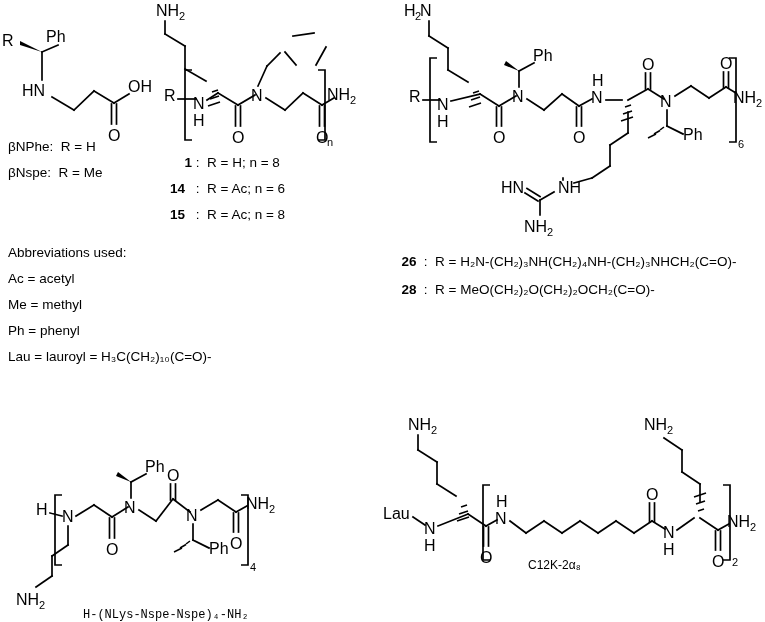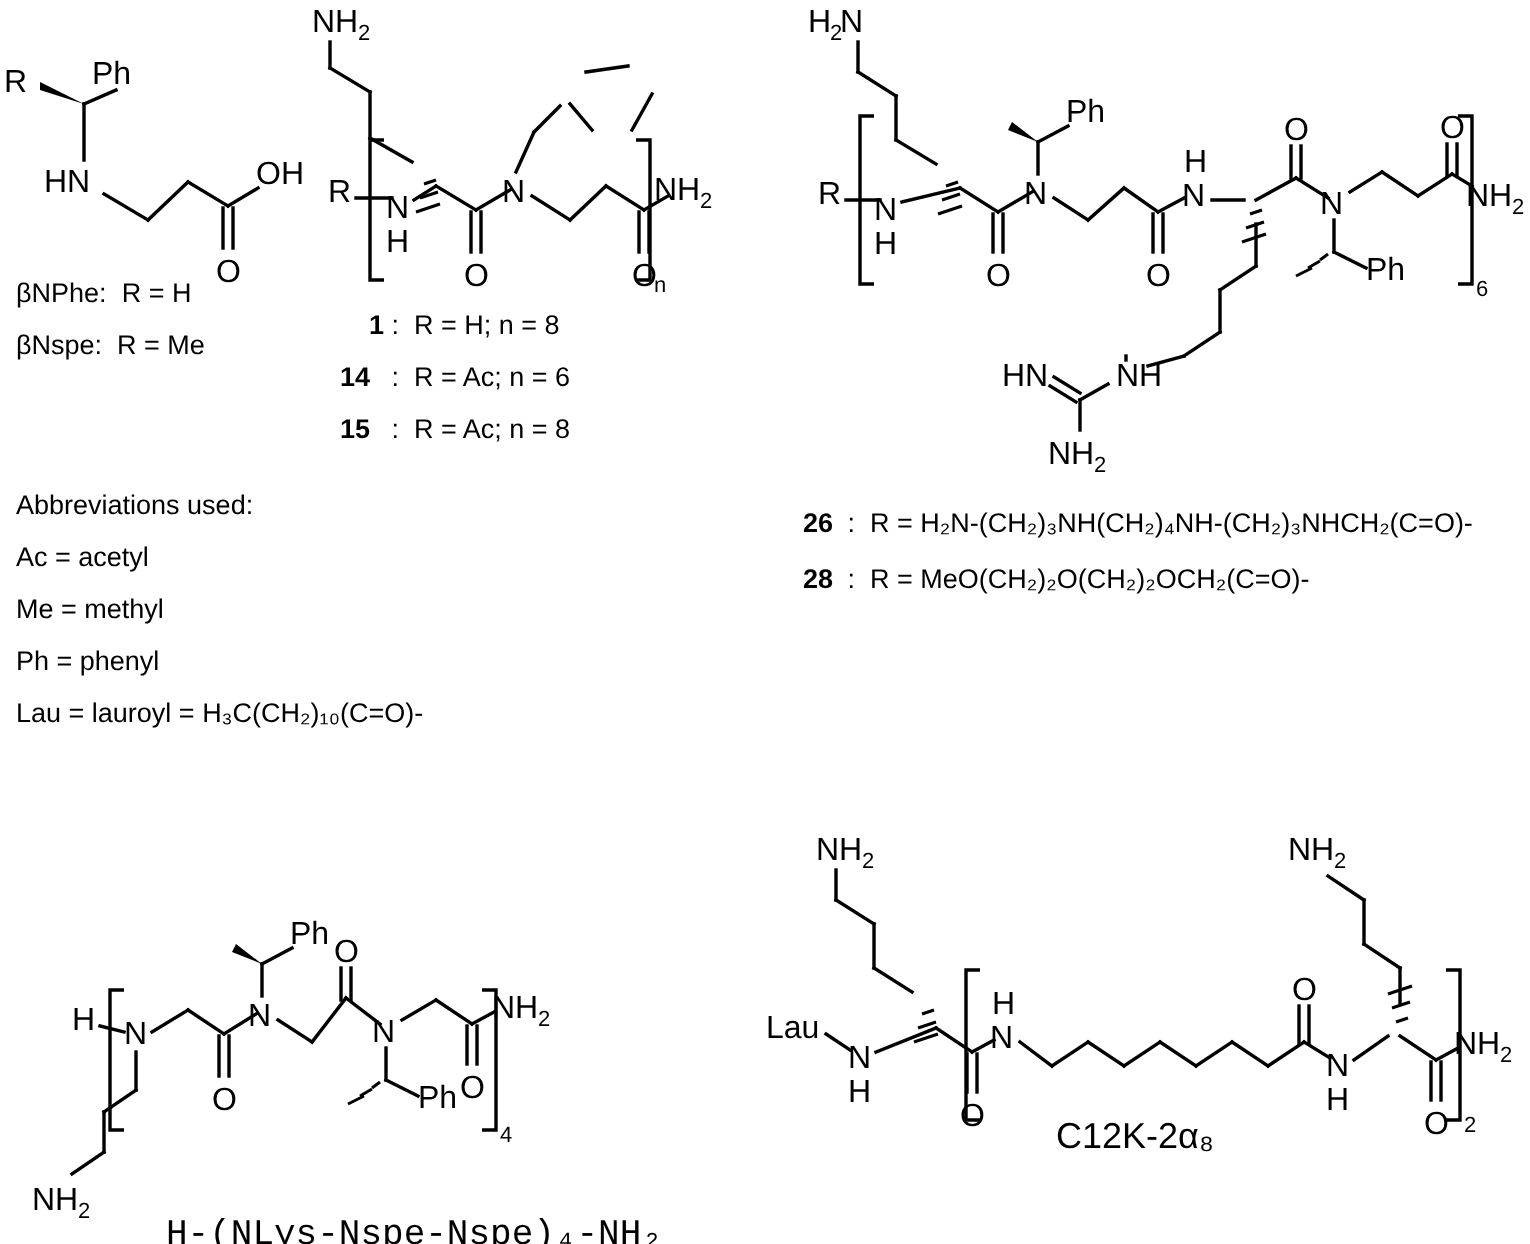--- a/index.html
+++ b/index.html
@@ -30,21 +30,21 @@
     font-family: "Liberation Sans", sans-serif;
     font-size: 13.5px;
     line-height: 26px;
     white-space: nowrap;
     color: #000;
   }
   .txtblock .b { font-weight: bold; }
   .caption {
     position: absolute;
     font-family: "Liberation Sans", sans-serif;
-    font-size: 18px;
+    font-size: 12px;
     white-space: nowrap;
     color: #000;
   }
   .abbrev-title { }
   
   text.atom {
     font-family: "Liberation Sans", sans-serif;
     font-size: 16px;
     fill: #000;
   }

